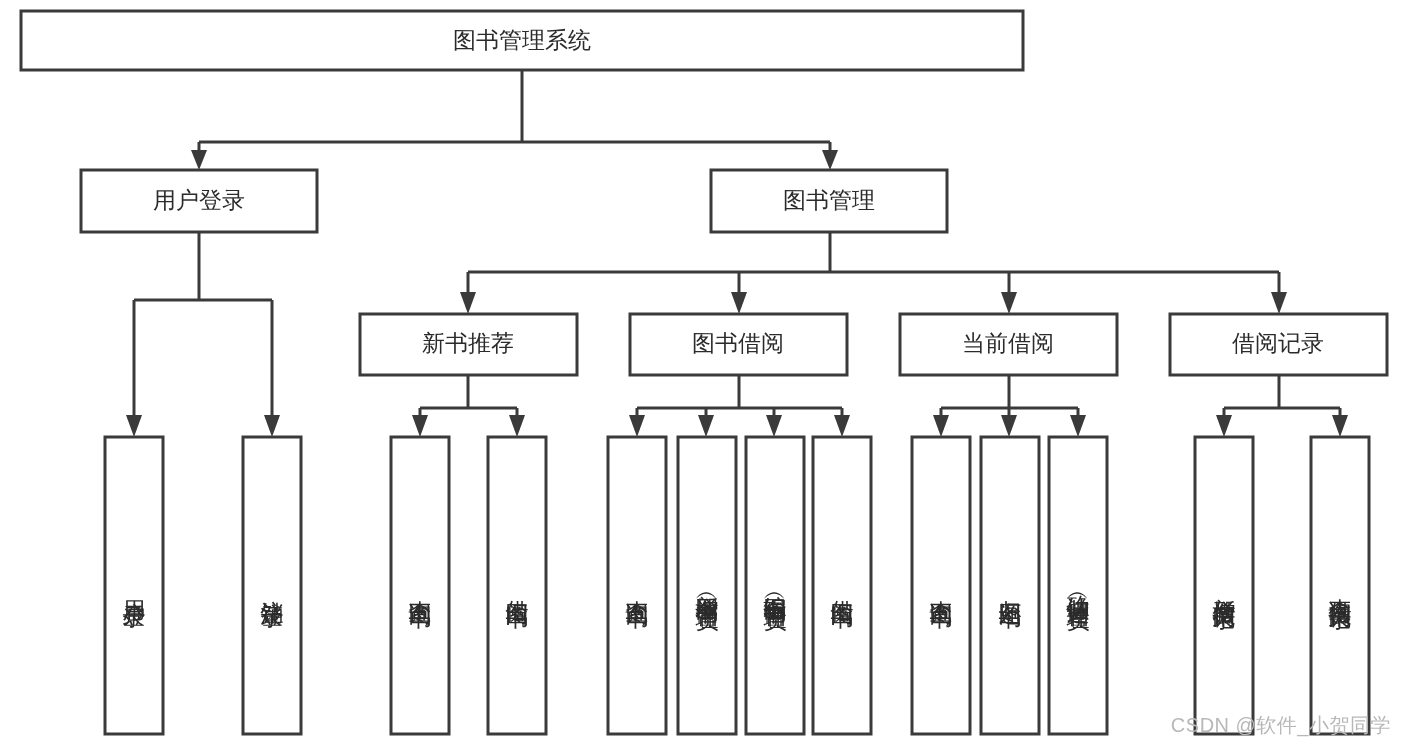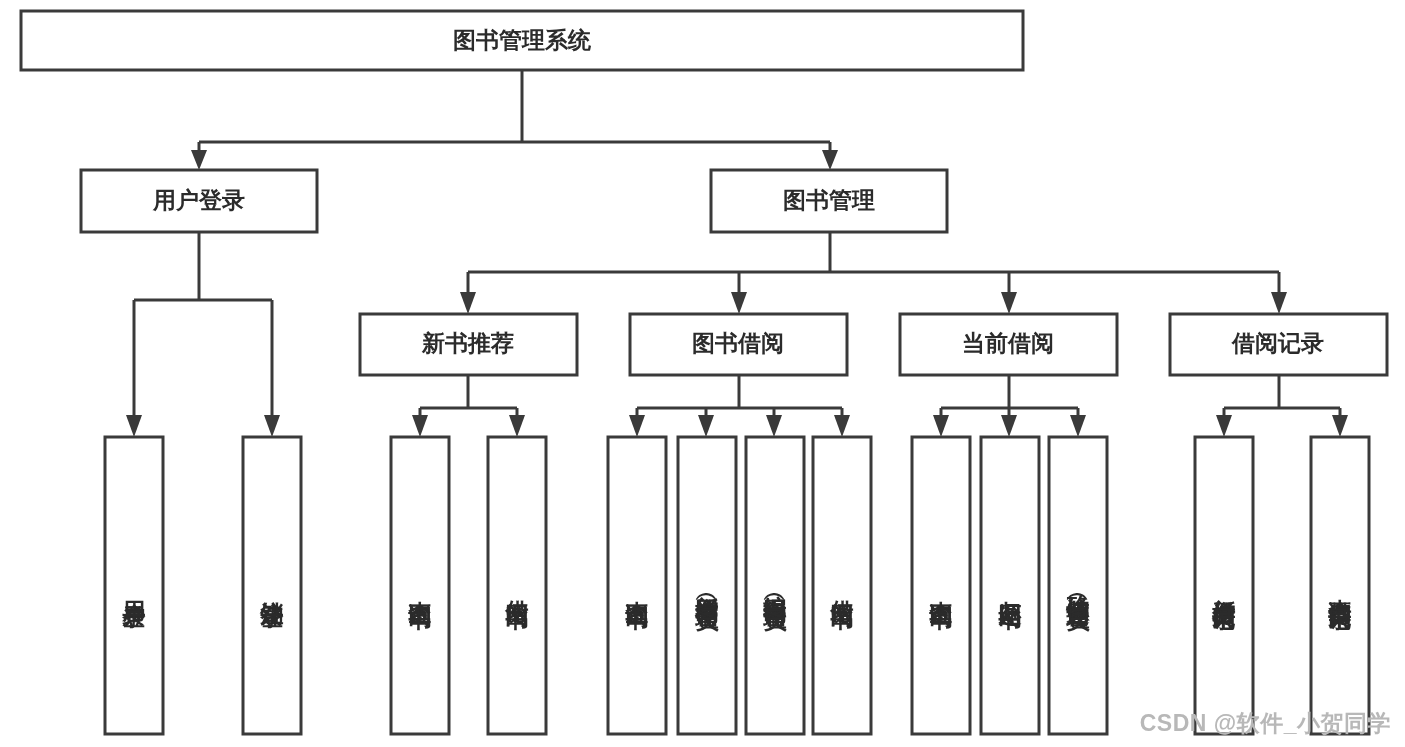--- a/index.html
+++ b/index.html
@@ -11,21 +11,20 @@
     width: 1405px;
     height: 747px;
     font-family: "Liberation Sans", "DejaVu Sans", sans-serif;
     overflow: hidden;
     position: relative;
   }
   #diagram-root {
     position: relative;
     width: 1405px;
     height: 747px;
-    font-weight: bold;
   }
   svg.flow {
     position: absolute;
     left: 0;
     top: 0;
     width: 1405px;
     height: 747px;
     display: block;
   }
   .node-box {
@@ -63,21 +62,21 @@
     justify-content: center;
     text-align: center;
     white-space: nowrap;
     pointer-events: none;
   }
   .watermark {
     position: absolute;
     right: 14px;
     bottom: 8px;
     font-family: "Liberation Sans", "DejaVu Sans", sans-serif;
-    font-size: 23px;
+    font-size: 20px;
     color: #b8b8b8;
     letter-spacing: 0.5px;
     white-space: nowrap;
   }
 </style>
 </head>
 <body>
 
 <div id="diagram-root">
 

